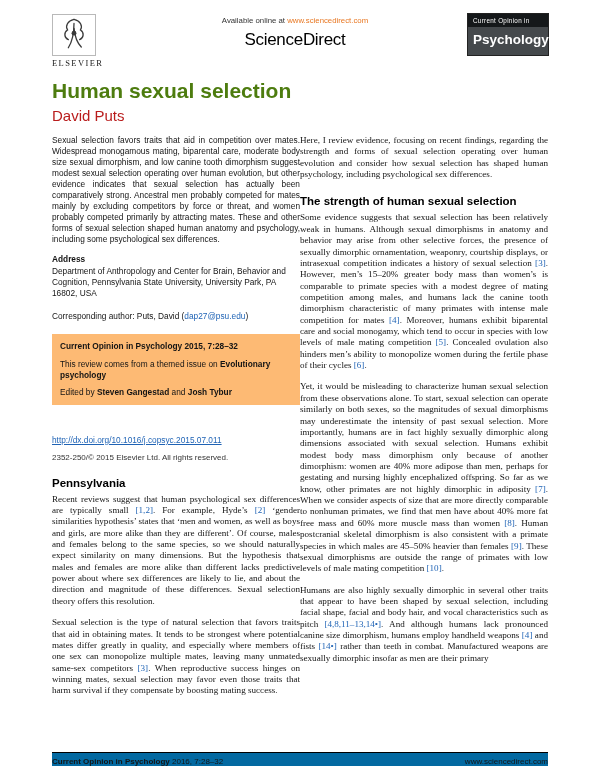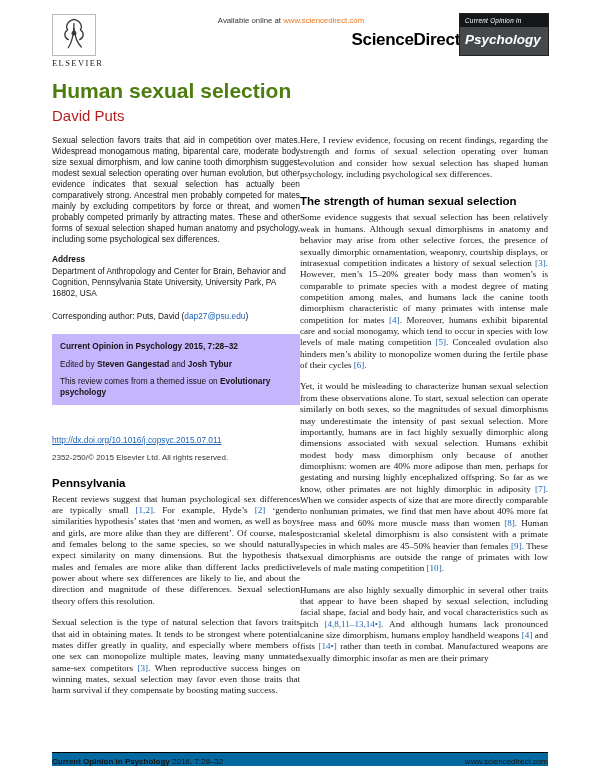--- a/index.html
+++ b/index.html
@@ -7,40 +7,40 @@
   .page{box-sizing:border-box;height:778px;display:flex;flex-direction:column;padding:14px 52px 12px;}
 
   
   .masthead{display:flex;align-items:flex-start;justify-content:space-between;}
   .elsevier{width:70px;text-align:left;}
   .emblem{display:inline-block;border:1px solid #b9b9b9;padding:2px 7px 0;}
   .elsevier-label{font-family:"Liberation Serif",serif;font-size:8.5px;letter-spacing:1.4px;margin-top:2px;color:#1a1a1a;}
   .center-head{flex:1;text-align:center;padding-top:2px;}
   .avail{font-size:7.8px;color:#333;}
   .orange{color:#e87722;text-decoration:none;}
-  .sd-logo{font-size:17px;font-weight:bold;letter-spacing:-0.3px;margin-top:5px;color:#000;text-align:right;}
-  .cover{width:88px;box-shadow:0 0 0 1px #222;font-style:italic;}
+  .sd-logo{font-size:17px;font-weight:normal;letter-spacing:-0.3px;margin-top:5px;color:#000;}
+  .cover{width:80px;box-shadow:0 0 0 1px #222;}
   .cover-top{background:#15181a;color:#fff;font-size:6.3px;padding:3px 5px;letter-spacing:0.3px;}
   .cover-main{background:#45494c;color:#fff;font-size:13.5px;font-weight:bold;padding:5px 5px 8px;}
 
   
   .title{font-size:21px;font-weight:bold;margin-top:11px;color:#4d7c0f;}
   .author{font-size:15px;margin-top:4px;color:#b91c1c;}
 
   
   .columns{flex:1;display:flex;margin-top:11px;overflow:hidden;}
   .col{flex:1 1 0;min-width:0;}
 
   .small{font-size:8.3px;line-height:1.33;}
   .abstract{text-align:justify;}
   .label{font-weight:bold;margin-top:9px;}
   .addr{margin-top:1px;}
   .corr{margin-top:12px;}
   .link{color:#1f63b5;text-decoration:none;}
-  .infobox{background:#c4b5fd;padding:7px 8px;margin-top:12px;}
+  .infobox{background:#fdba74;padding:7px 8px;margin-top:12px;}
   .infobox p{margin:0 0 6px;}
   .infobox p:last-child{margin-bottom:0;}
   .cit{font-weight:bold;}
   .doi{display:inline-block;margin-top:30px;font-size:8.3px;color:#1f63b5;text-decoration:underline;word-break:break-all;}
   .issn{font-size:8px;color:#333;margin-top:6px;}
 
   h3{font-family:"Liberation Sans",sans-serif;font-size:11.5px;margin:15px 0 5px;color:#000;}
   .body-text{font-family:"Liberation Serif",serif;font-size:9.1px;line-height:1.25;text-align:justify;margin:0 0 10px;}
   .cite{color:#1f63b5;}
   b,strong{font-weight:bold;}
@@ -90,22 +90,22 @@
     <div class="col">
       <p class="small abstract">Sexual selection favors traits that aid in competition over mates. Widespread monogamous mating, biparental care, moderate body size sexual dimorphism, and low canine tooth dimorphism suggest modest sexual selection operating over human evolution, but other evidence indicates that sexual selection has actually been comparatively strong. Ancestral men probably competed for mates mainly by excluding competitors by force or threat, and women probably competed primarily by attracting mates. These and other forms of sexual selection shaped human anatomy and psychology, including some psychological sex differences.</p>
 
       <p class="small label">Address</p>
       <p class="small addr">Department of Anthropology and Center for Brain, Behavior and Cognition, Pennsylvania State University, University Park, PA 16802, USA</p>
 
       <p class="small corr"><span>Corresponding author: Puts, David (</span><a href="#" class="link">dap27@psu.edu</a><span>)</span></p>
 
       <div class="infobox small">
         <p class="cit">Current Opinion in Psychology 2015, 7:28–32</p>
+        <p><span>This review comes from a themed issue on </span><strong>Evolutionary psychology</strong></p>
         <p><span>Edited by </span><strong>Steven Gangestad</strong><span> and </span><strong>Josh Tybur</strong></p>
-        <p><span>This review comes from a themed issue on </span><strong>Evolutionary psychology</strong></p>
       </div>
 
       <a href="#" class="doi">http://dx.doi.org/10.1016/j.copsyc.2015.07.011</a>
       <p class="issn">2352-250/© 2015 Elsevier Ltd. All rights reserved.</p>
 
       <h3>Pennsylvania</h3>
       <p class="body-text cites">Recent reviews suggest that human psychological sex differences are typically small <span class="cite">[1,2]</span>. For example, Hyde’s <span class="cite">[2]</span> ‘gender similarities hypothesis’ states that ‘men and women, as well as boys and girls, are more alike than they are different’. Of course, males and females belong to the same species, so we should naturally expect similarity on many dimensions. But the hypothesis that males and females are more alike than different lacks predictive power about where sex differences are likely to lie, and about the direction and magnitude of these differences. Sexual selection theory offers this resolution.</p>
       <p class="body-text cites">Sexual selection is the type of natural selection that favors traits that aid in obtaining mates. It tends to be strongest where potential mates differ greatly in quality, and especially where members of one sex can monopolize multiple mates, leaving many unmated same-sex competitors <span class="cite">[3]</span>. When reproductive success hinges on winning mates, sexual selection may favor even those traits that harm survival if they compensate by boosting mating success.</p>
     </div>
 

